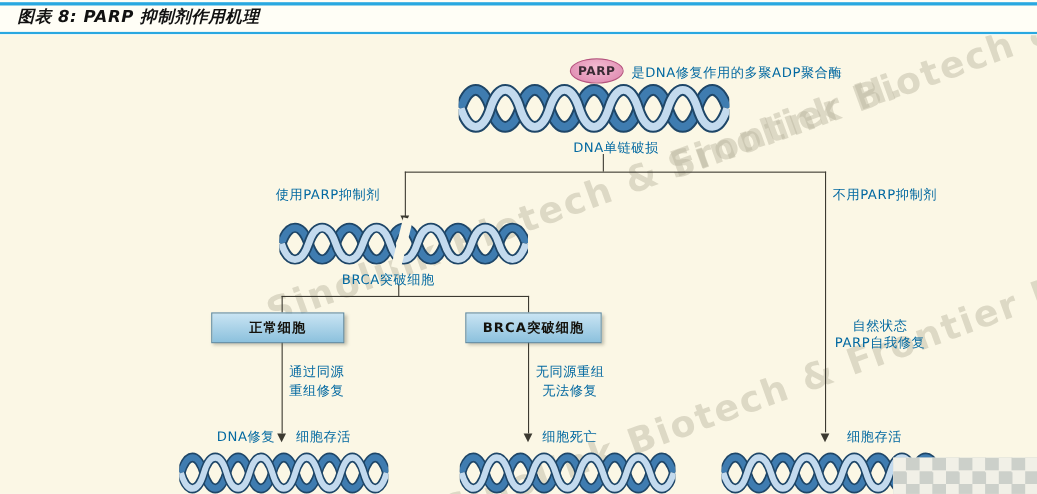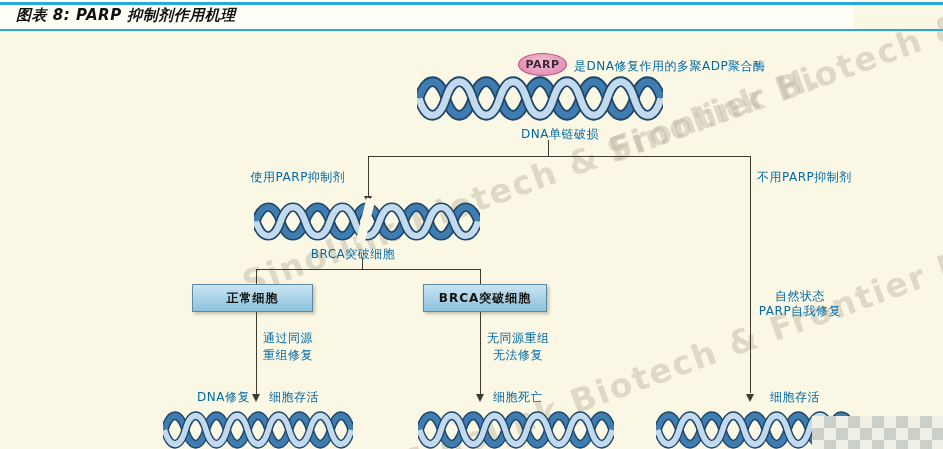--- a/index.html
+++ b/index.html
@@ -2,21 +2,21 @@
 <html style="--accent: #29a8e0; --panel_bg: #fbf7e5; --header_bg: #fffef6; --line: #3c3a31; --strand_dark: #3f7cb0; --strand_light: #c3daee; --strand_edge: #1e4668; --parp_fill: #e394b7; --parp_border: #b5537e; --box_fill_top: #c9e4f3; --box_fill_bottom: #8cc1dd; --box_border: #5d89a2;"><head>
 <meta charset="utf-8">
 <style>
   html,body{margin:0;padding:0;}
   body{font-family:"DejaVu Sans","Liberation Sans",sans-serif;}
   #stage{
     position:relative;width:943px;height:449px;overflow:hidden;
     background:var(--panel_bg,#fbf7e5);
   }
   
-  .header{position:absolute;left:0;top:0;width:834px;height:32px;background:var(--header_bg,#fffef6);z-index:5;padding-left:20px;}
+  .header{position:absolute;left:0;top:0;width:943px;height:32px;background:var(--header_bg,#fffef6);z-index:5;}
   .rule-top{position:absolute;left:0;top:2px;width:943px;height:3px;background:var(--accent,#29a8e0);}
   .rule-bottom{position:absolute;left:0;top:29px;width:943px;height:2px;background:var(--accent,#29a8e0);}
   .title{position:absolute;left:16px;top:6px;font-size:15px;font-weight:bold;font-style:italic;color:#111;letter-spacing:0.5px;white-space:nowrap;}
   
   .wm{position:absolute;font-size:33px;font-weight:bold;color:var(--wm,rgba(185,180,158,0.45));
       transform:rotate(-20deg);white-space:nowrap;letter-spacing:2px;z-index:1;pointer-events:none;}
   
   .lbl{position:absolute;font-size:12px;color:#0369a1;white-space:nowrap;z-index:3;letter-spacing:0.5px;}
   .line{position:absolute;background:var(--line,#3c3a31);z-index:2;}
   .arrow{position:absolute;width:0;height:0;border-left:4.5px solid transparent;border-right:4.5px solid transparent;

